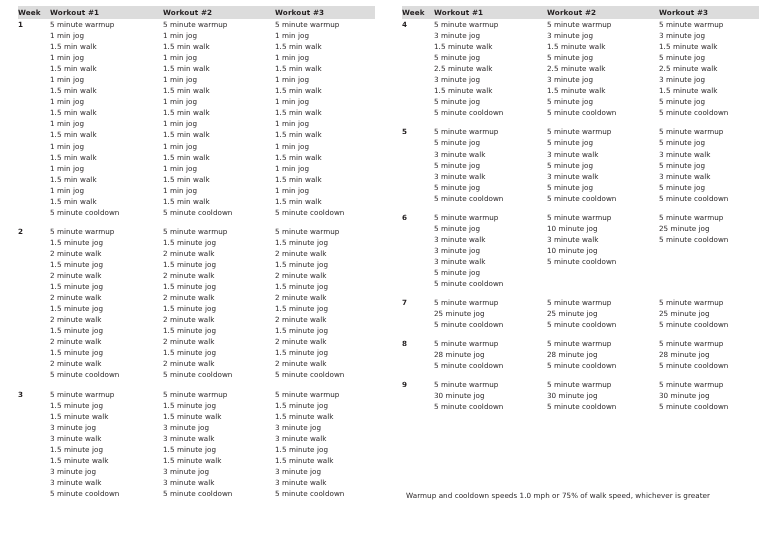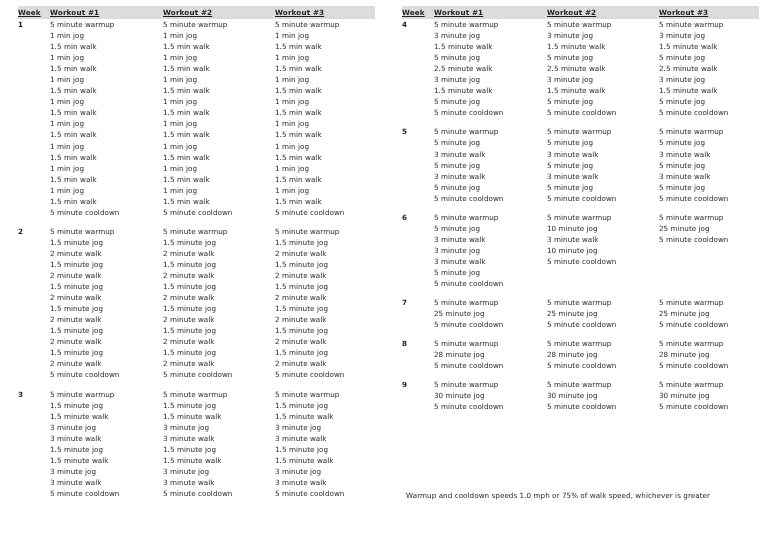--- a/index.html
+++ b/index.html
@@ -40,21 +40,20 @@
 
   .hdr-row {
     display: flex;
     background: #dcdcdc;
     height: 13px;
     align-items: center;
     font-weight: bold;
     font-size: 7.2px;
     letter-spacing: 0.15px;
     color: #231f20;
-    text-decoration: underline;
   }
   .week-group { display: block; }
   .grp-spacer { height: 8px; }
 
   .row {
     display: flex;
     height: 11.05px;
     align-items: flex-start;
     font-size: 7.2px;
     line-height: 11.05px;

